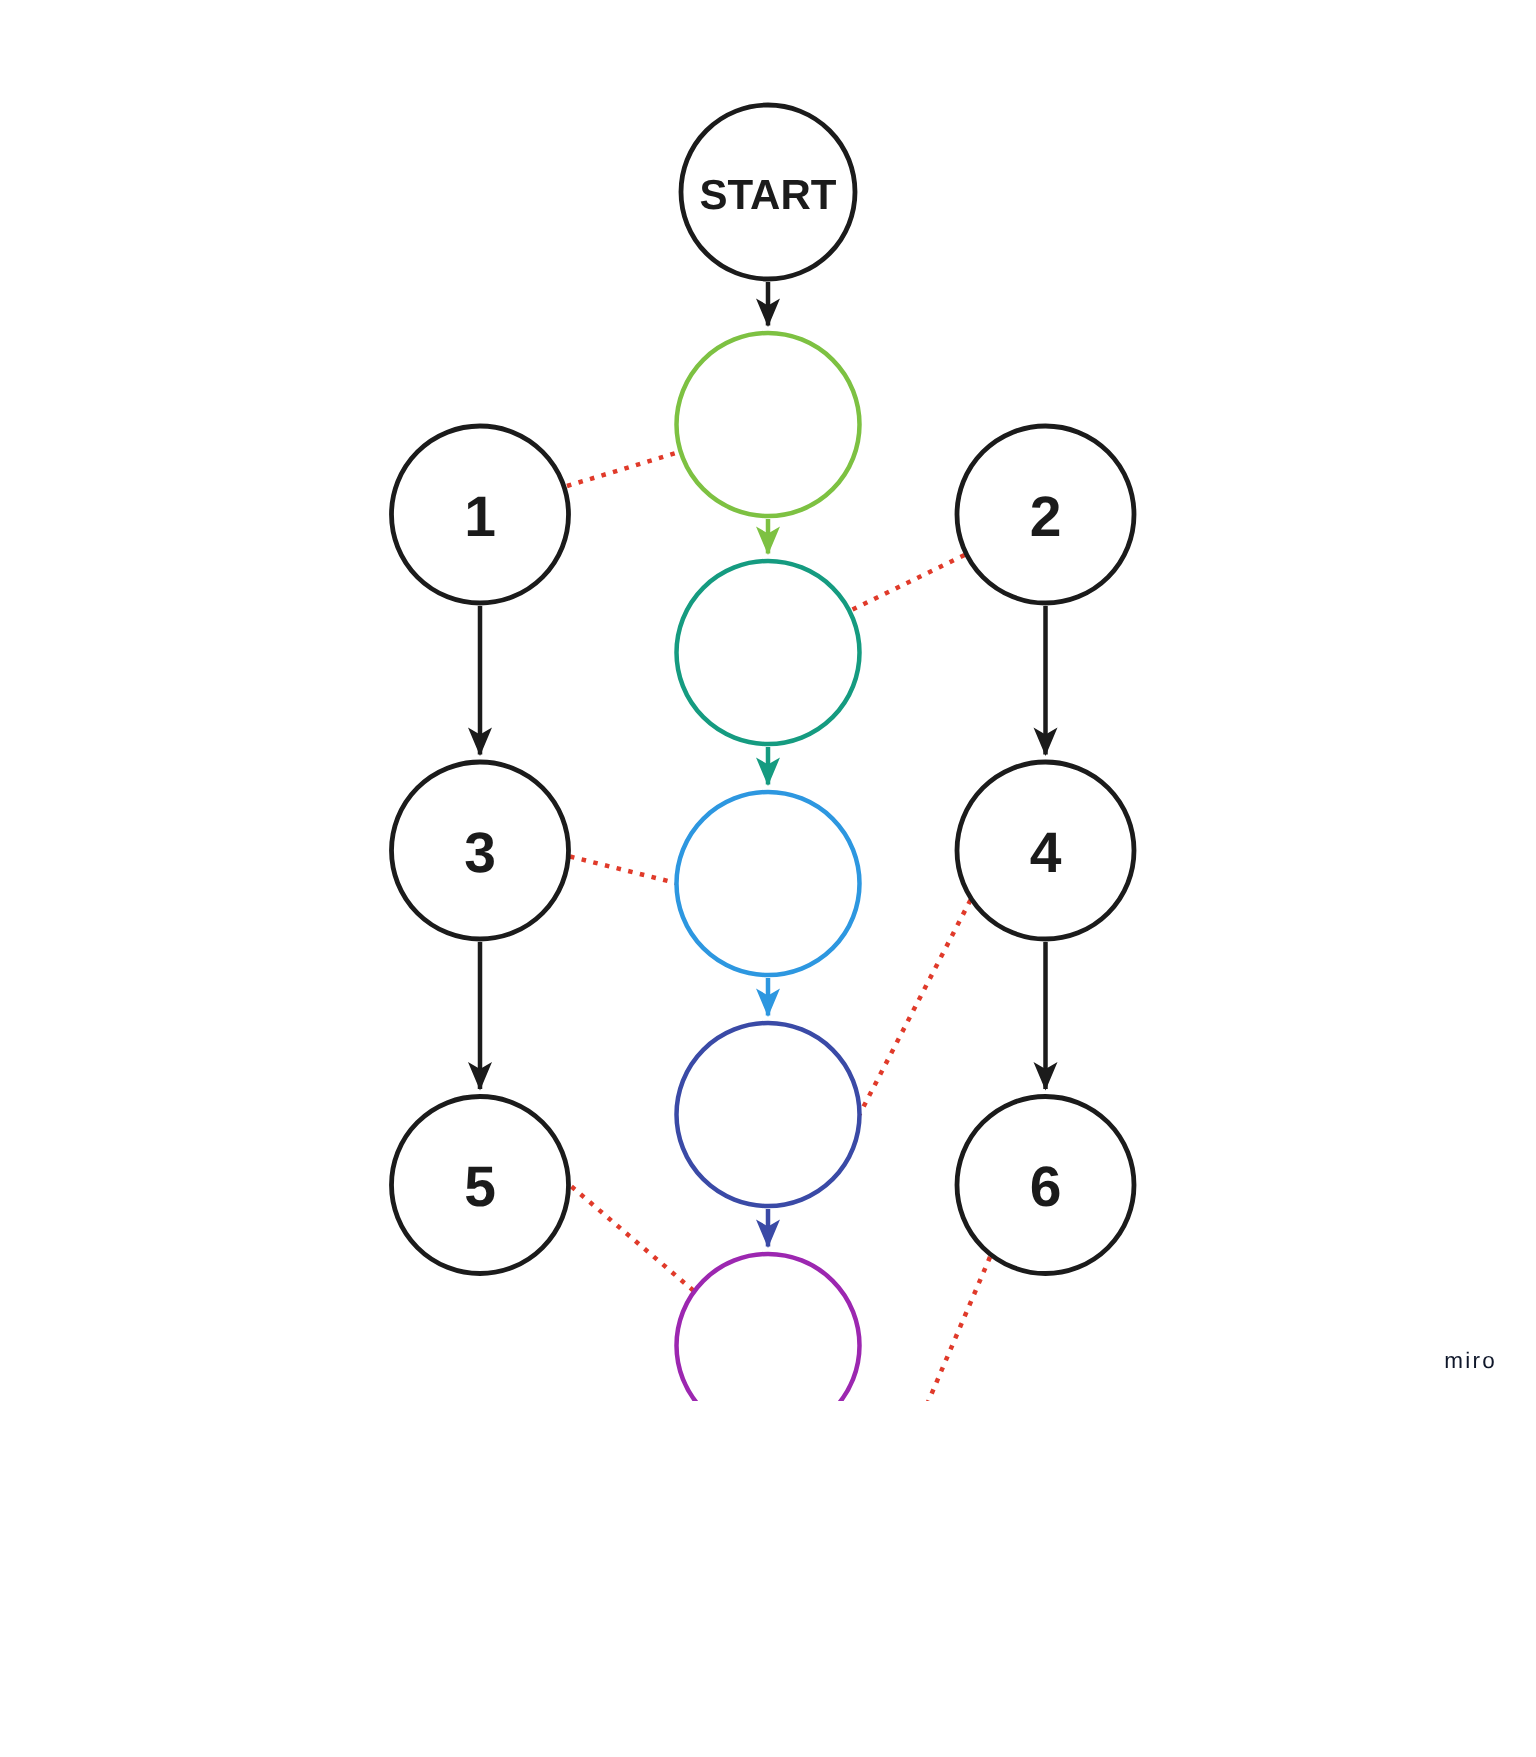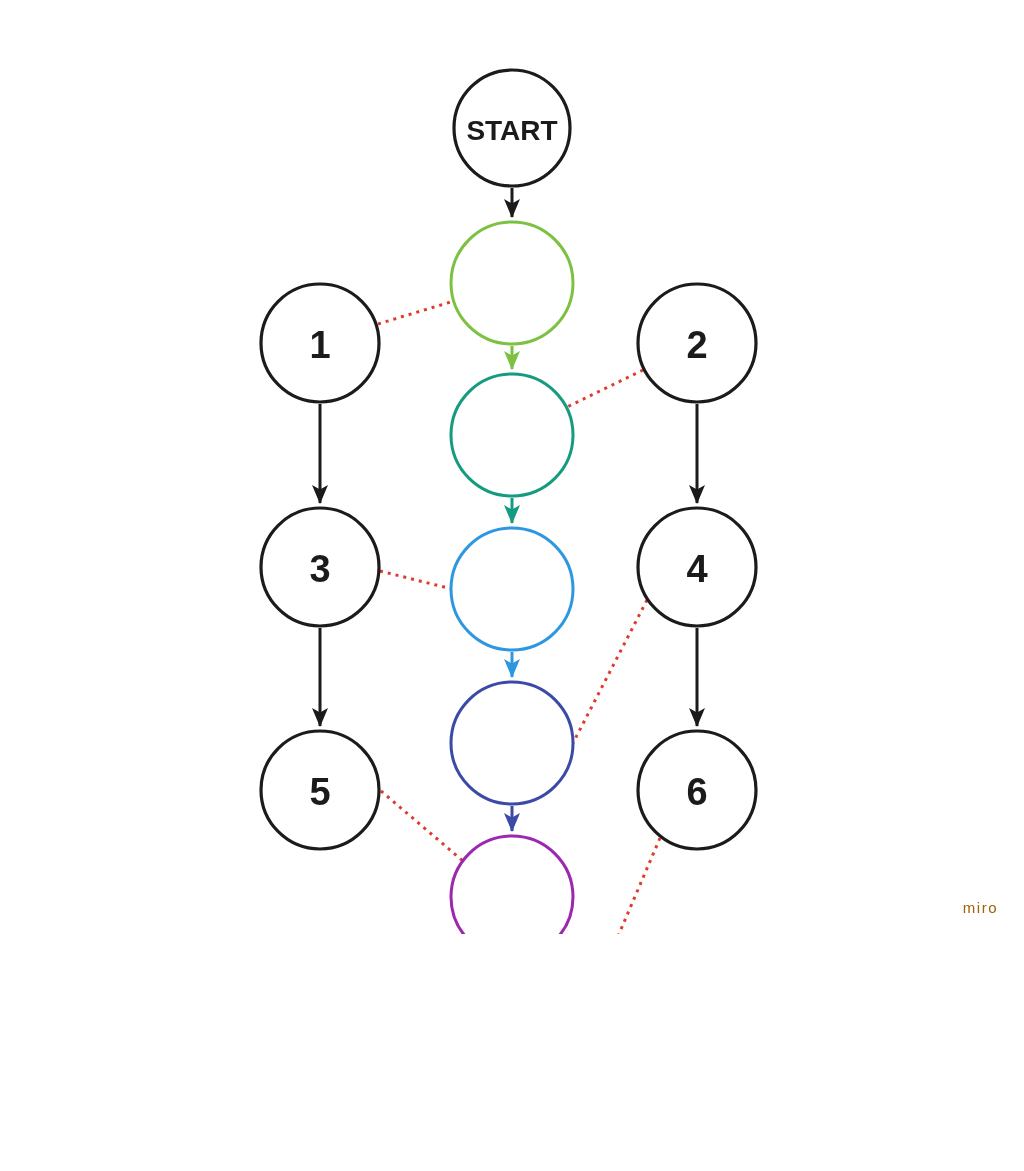--- a/index.html
+++ b/index.html
@@ -25,21 +25,21 @@
     font-weight: 700;
     pointer-events: none;
   }
   .watermark {
     position: absolute;
     right: 26px;
     bottom: 18px;
     font-size: 15px;
     font-weight: 500;
     letter-spacing: 1.5px;
-    color: #a16207;
+    color: #0f172a;
     user-select: none;
   }
 </style>
 </head>
 <body>
 
 <div class="stage">
   <svg class="diagram" width="1024" height="1171" viewBox="0 0 1024 1171" xmlns="http://www.w3.org/2000/svg">
       <defs>
         <marker id="arrowhead-0" markerUnits="userSpaceOnUse" markerWidth="22" markerHeight="18" refX="19" refY="9" orient="auto">

